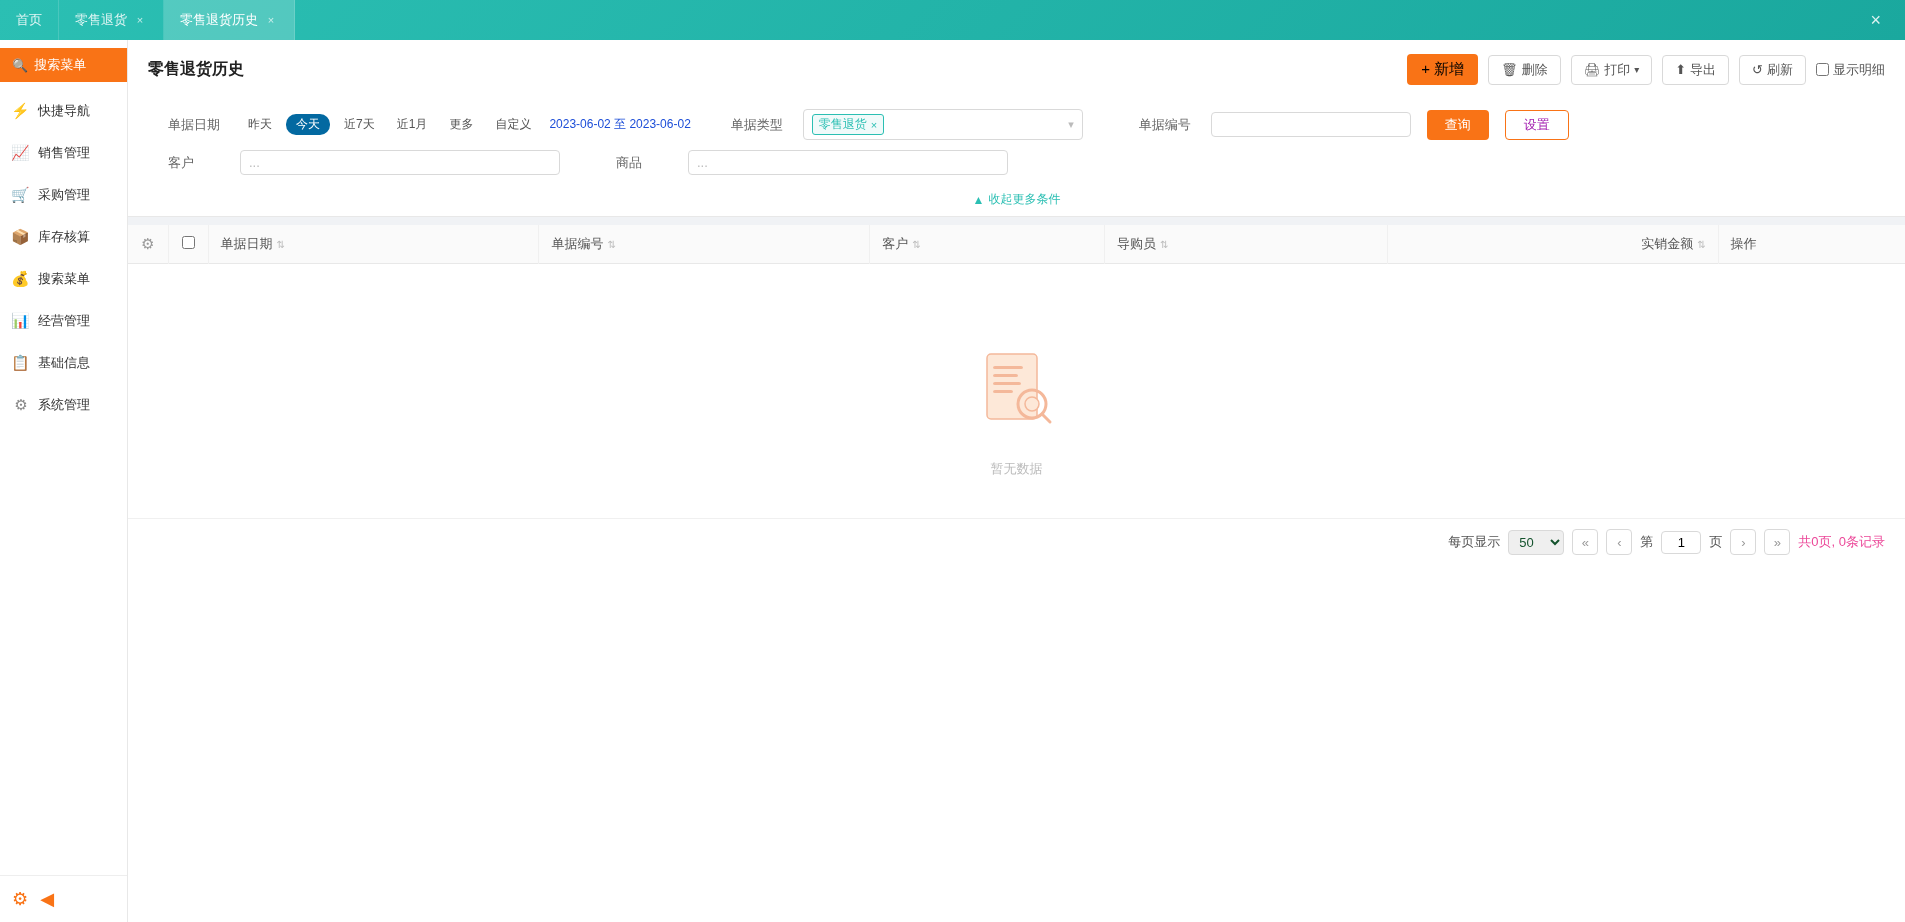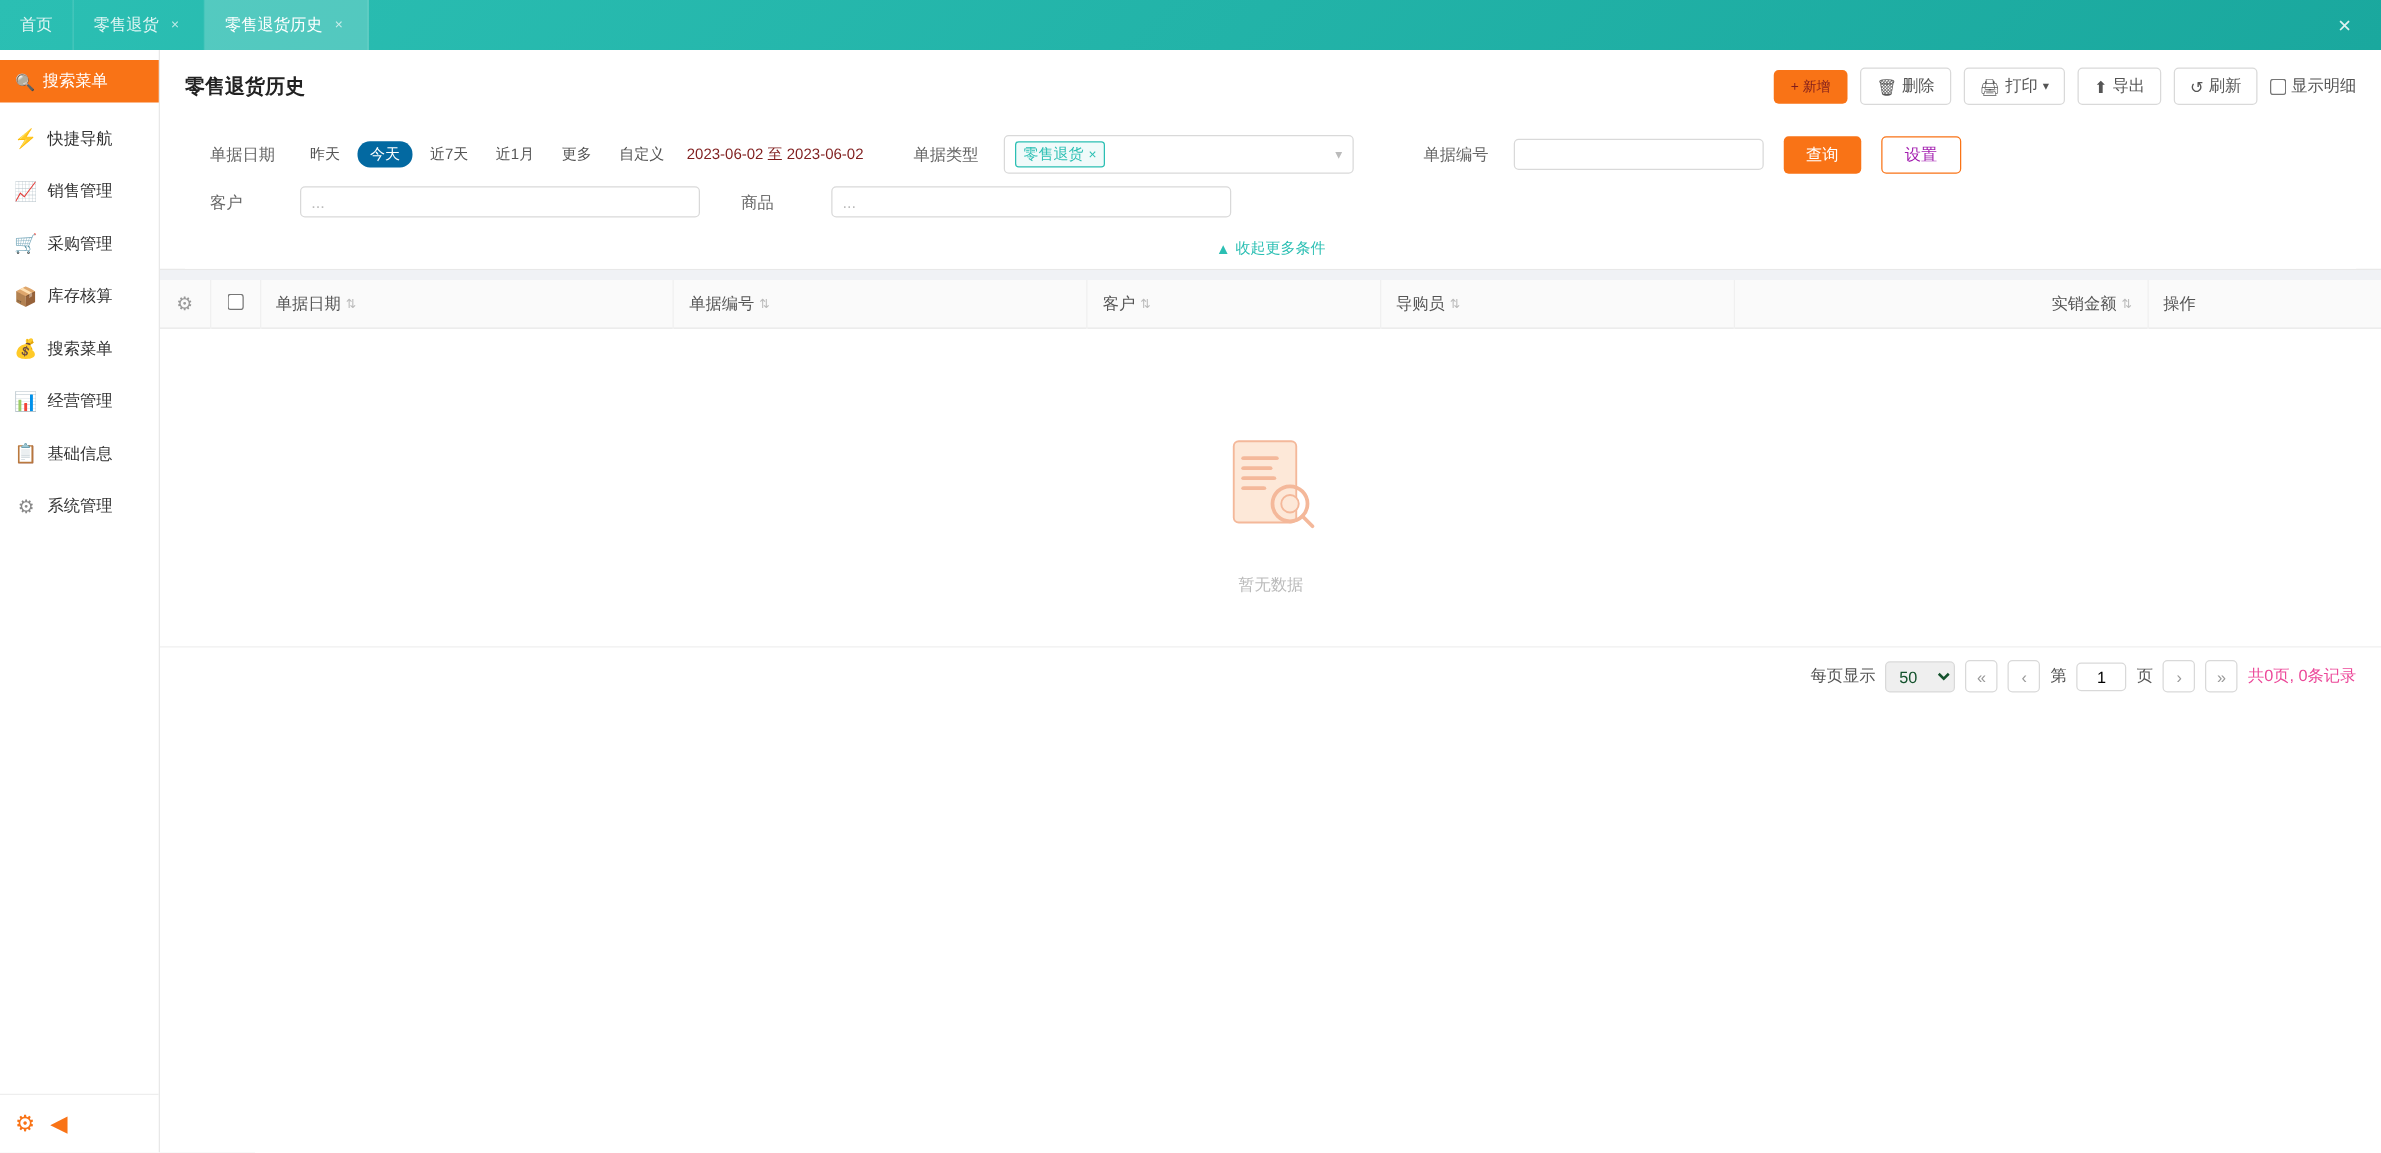--- a/index.html
+++ b/index.html
@@ -136,26 +136,26 @@
       font-weight: bold;
       color: #222;
     }
     .header-actions {
       display: flex;
       align-items: center;
       gap: 10px;
     }
     .btn-new {
       background: #f97316;
-      color: #7f1d1d;
+      color: #000000;
       border: none;
       padding: 6px 14px;
       border-radius: 4px;
       cursor: pointer;
-      font-size: 11px;
+      font-size: 15px;
       display: flex;
       align-items: center;
       gap: 4px;
     }
     .btn-action {
       background: #fff;
       color: #555;
       border: 1px solid #d9d9d9;
       padding: 5px 12px;
       border-radius: 4px;
@@ -225,21 +225,21 @@
       border: none;
     }
     .date-btn.active {
       background: #0369a1;
       color: #fff;
       border-radius: 10px;
       padding: 2px 10px;
     }
     .date-range {
       font-size: 12px;
-      color: #7f1d1d;
+      color: #1d4ed8;
       margin-left: 4px;
     }
     .filter-select-wrap {
       display: flex;
       align-items: center;
       border: 1px solid #d9d9d9;
       border-radius: 4px;
       padding: 4px 8px;
       min-width: 200px;
       background: #fff;
@@ -520,21 +520,21 @@
 
           <button class="btn-query">查询</button>
           <button class="btn-set">设置</button>
         </div>
 
         <div class="filter-row">
           <span class="filter-label">客户</span>
           <div class="filter-select-wrap" style="min-width:320px;">
             <span class="filter-dots">...</span>
           </div>
-          <span class="filter-label" style="margin-left:17px;">商品</span>
+          <span class="filter-label" style="margin-left:40px;">商品</span>
           <div class="filter-select-wrap" style="min-width:320px;">
             <span class="filter-dots">...</span>
           </div>
         </div>
       </div>
 
       <div class="collapse-row">
         <button class="collapse-btn">
           <span>▲</span>
           <span>收起更多条件</span>

